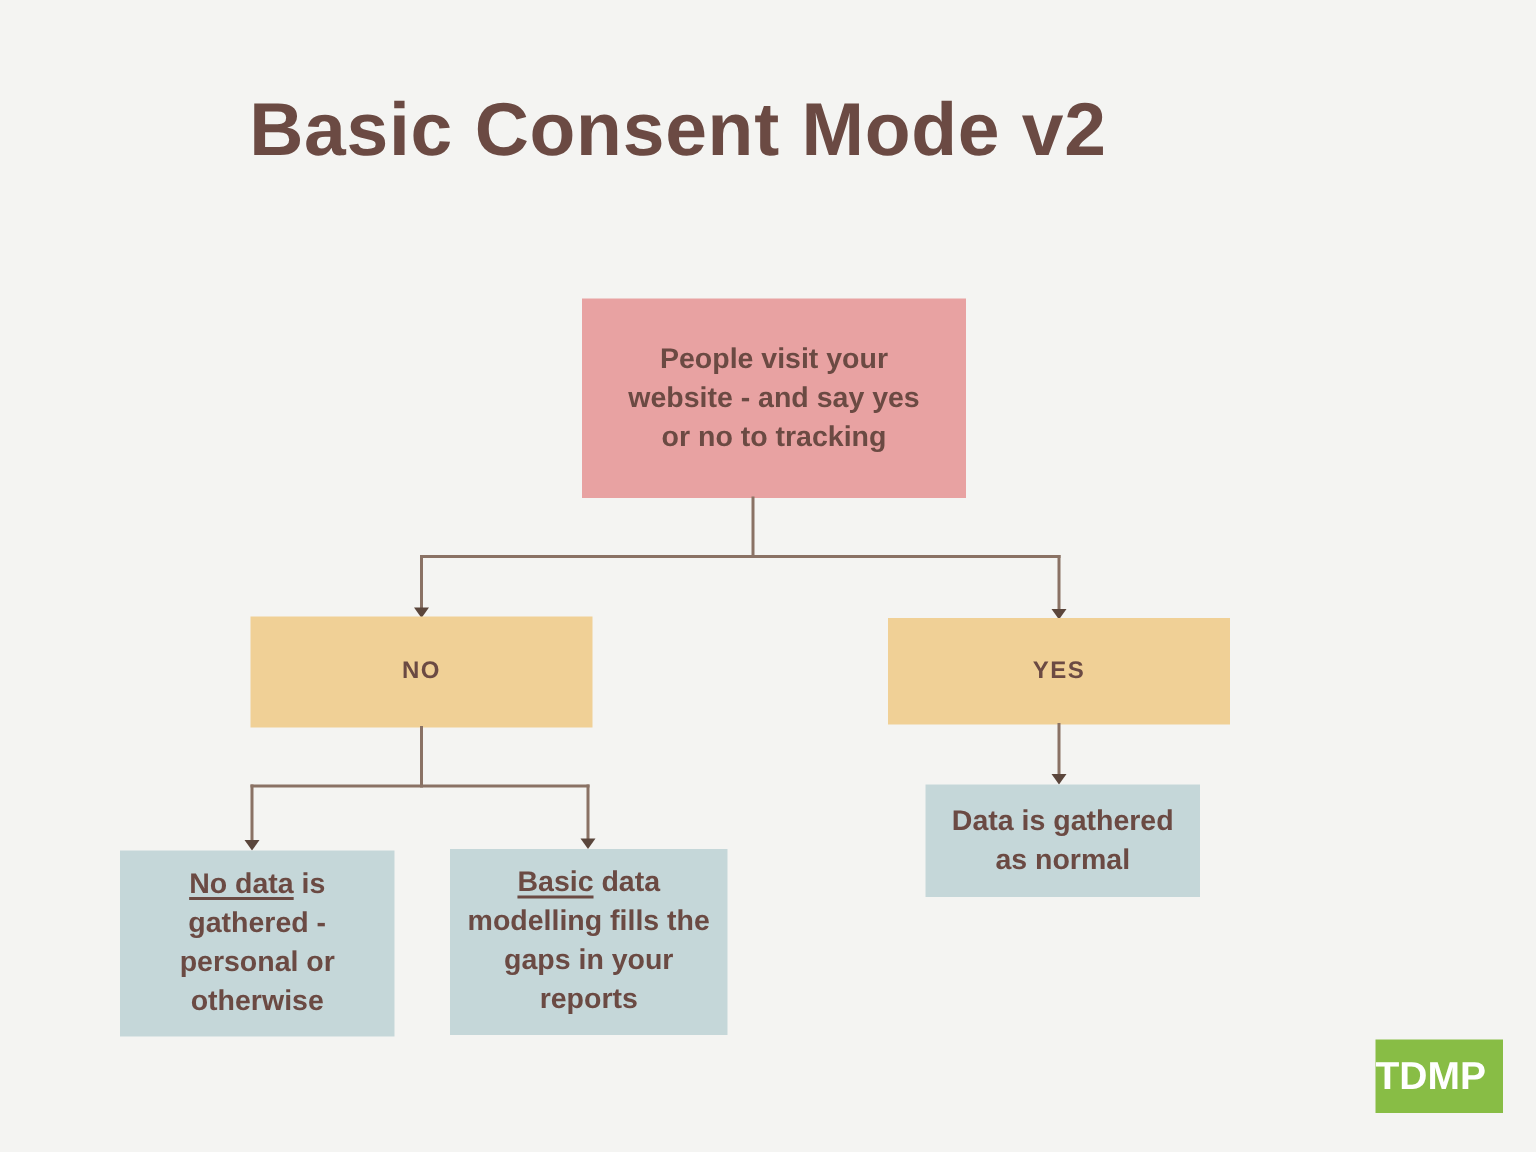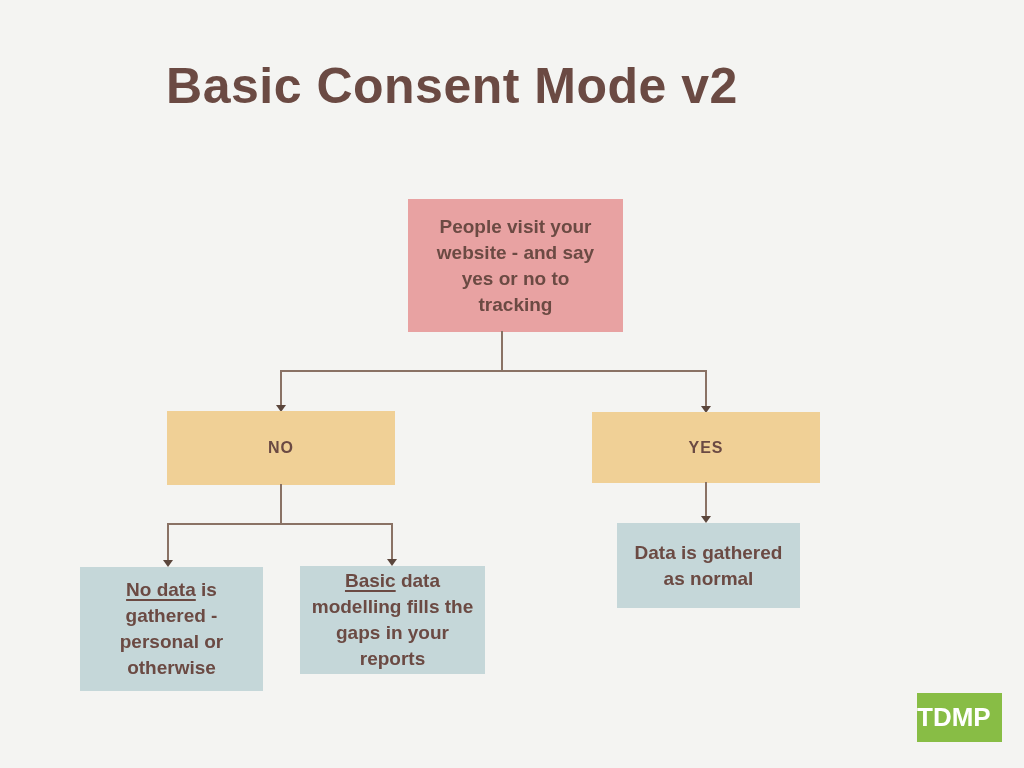--- a/index.html
+++ b/index.html
@@ -33,44 +33,44 @@
     display: flex;
     align-items: center;
     justify-content: center;
     text-align: center;
     font-weight: bold;
     color: #6b4a43;
     box-sizing: border-box;
   }
 
   .node-root {
-    left: 408px; top: 199px;
-    width: 215px; height: 133px;
+    left: 388px; top: 199px;
+    width: 256px; height: 133px;
     background: #e8a2a2;
     font-size: 19px;
     line-height: 26px;
     padding: 0 24px;
   }
 
   .node-decision {
     background: #f0d096;
     font-size: 16px;
     letter-spacing: 1px;
   }
   .node-no  { left: 167px; top: 411px; width: 228px; height: 74px; }
   .node-yes { left: 592px; top: 412px; width: 228px; height: 71px; }
 
   .node-outcome {
     background: #c5d7d9;
     font-size: 19px;
     line-height: 26px;
   }
   .node-outcome-1 { left: 80px;  top: 567px; width: 183px; height: 124px; padding: 0 16px; }
-  .node-outcome-2 { left: 300px; top: 566px; width: 185px; height: 108px; padding: 0 8px; }
-  .node-outcome-3 { left: 617px; top: 523px; width: 183px; height: 85px;  padding: 0 6px; }
+  .node-outcome-2 { left: 300px; top: 566px; width: 185px; height: 124px; padding: 0 8px; }
+  .node-outcome-3 { left: 617px; top: 523px; width: 183px; height: 75px;  padding: 0 6px; }
 
   .u {
     text-decoration: underline;
     text-decoration-thickness: 2px;
     text-underline-offset: 3px;
   }
 
   .line {
     position: absolute;
     background: #8a7265;

